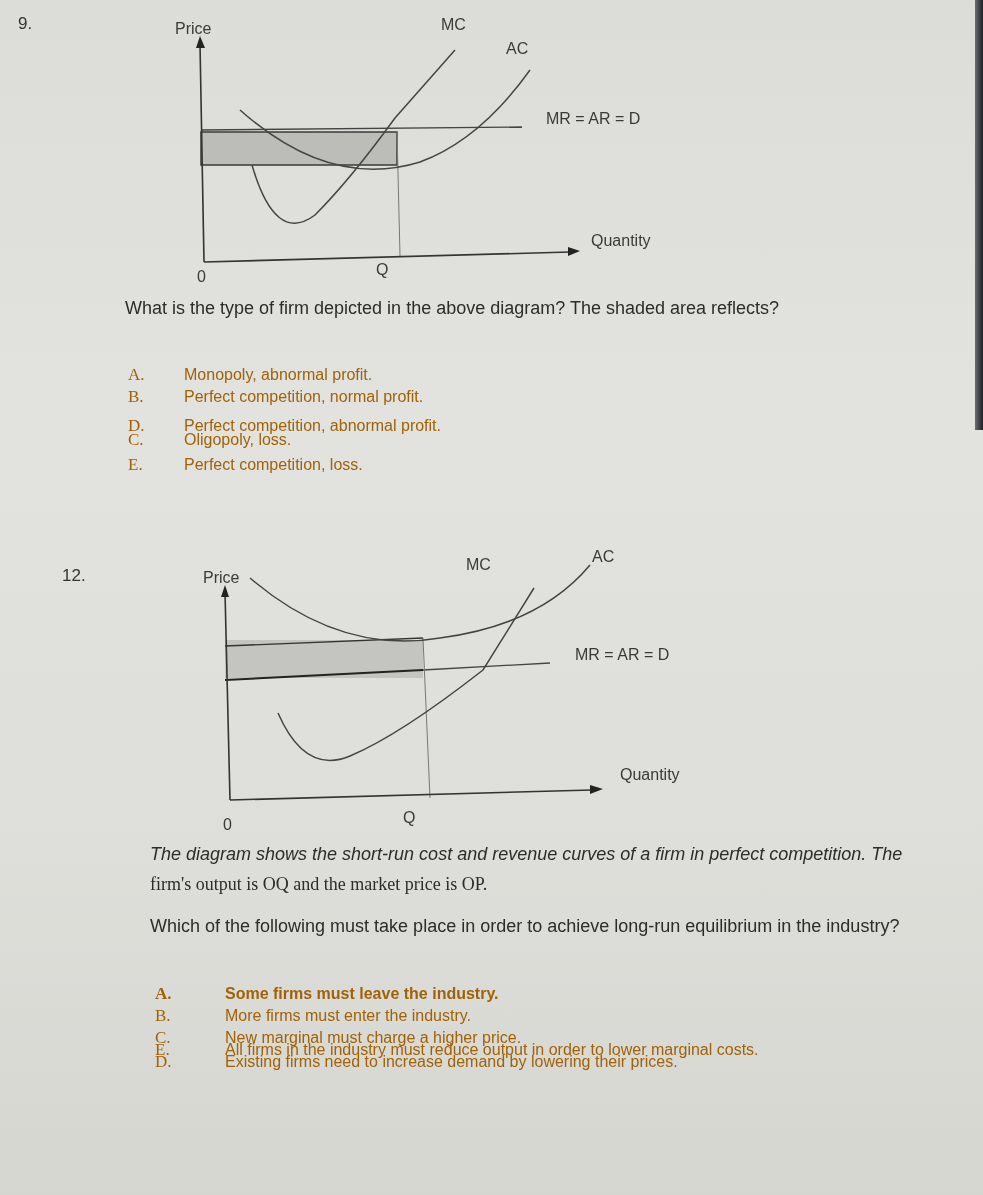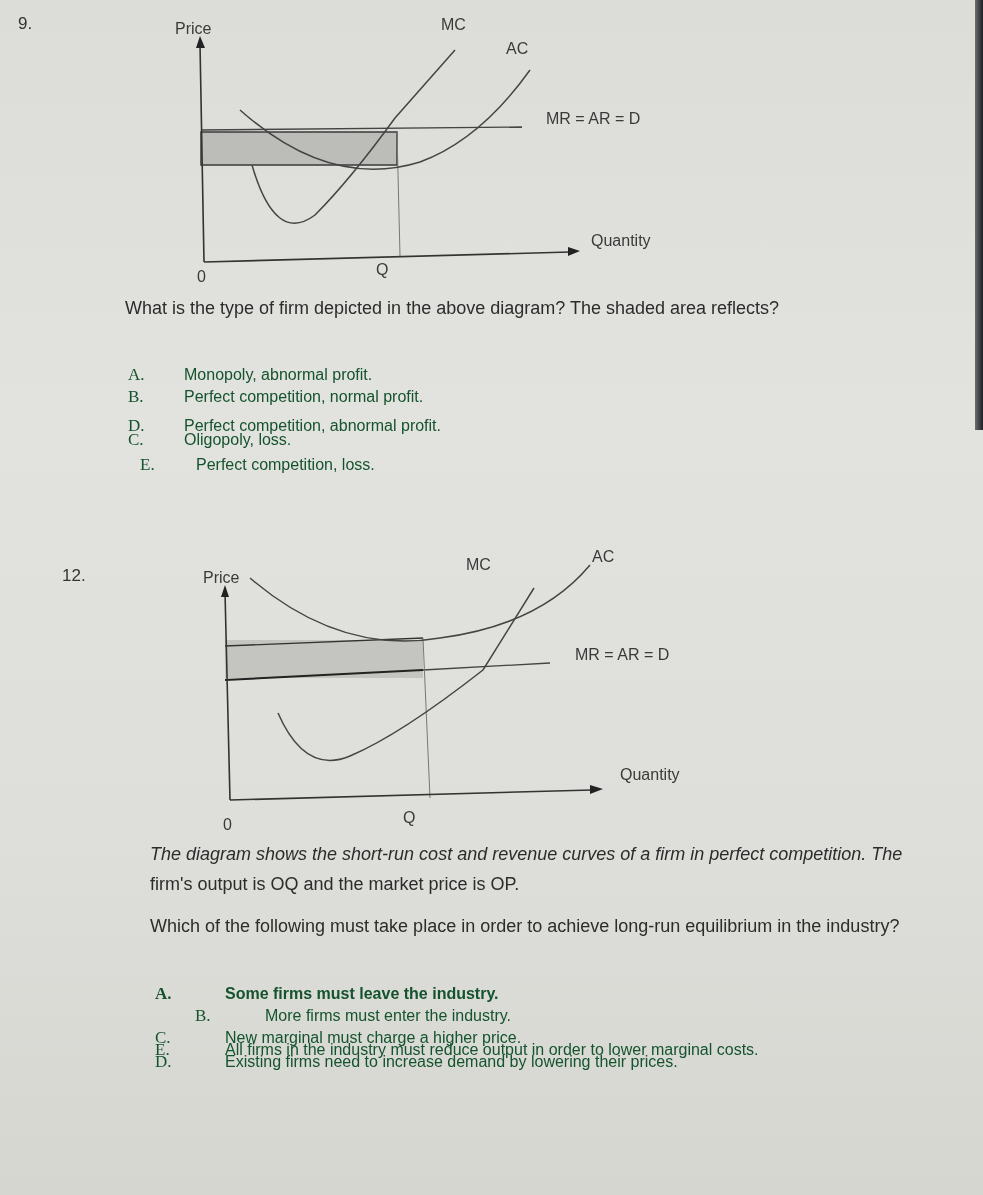--- a/index.html
+++ b/index.html
@@ -12,21 +12,21 @@
     .edge {
       position: absolute; top: 0; right: 0; width: 8px; height: 430px;
       background: linear-gradient(90deg, #6b6d70, #1d2024);
     }
     .qnum { position: absolute; font-size: 17px; color: #333; }
     .diagram { position: absolute; left: 0; top: 0; width: 983px; height: 1195px; pointer-events: none; }
     .diagram svg { position: absolute; left: 0; top: 0; }
     .lbl { font-family: "Liberation Sans", sans-serif; font-size: 16px; fill: #3a3a3a; }
     .prompt { position: absolute; font-size: 18px; color: #2c2c2c; white-space: nowrap; }
     .options { position: absolute; }
-    .opt { position: absolute; white-space: nowrap; font-size: 16px; color: #14532d; }
+    .opt { position: absolute; white-space: nowrap; font-size: 16px; color: #a16207; }
     .opt .letter { display: inline-block; width: 56px; font-family: "Liberation Serif", serif; font-size: 17px; }
     .opt.q10 .letter { width: 70px; }
   </style>
 </head>
 <body>
 
 <div class="edge"></div>
 
 <div class="qnum" style="left:18px; top:14px;">9.</div>
 
@@ -58,21 +58,21 @@
   </svg>
 </div>
 
 <div class="prompt" style="left:125px; top:298px;">What is the type of firm depicted in the above diagram? The shaded area reflects?</div>
 
 <div class="options">
   <div class="opt" style="left:128px; top:365px;"><span class="letter">A.</span><span>Monopoly, abnormal profit.</span></div>
   <div class="opt" style="left:128px; top:387px;"><span class="letter">B.</span><span>Perfect competition, normal profit.</span></div>
   <div class="opt" style="left:128px; top:430px;"><span class="letter">C.</span><span>Oligopoly, loss.</span></div>
   <div class="opt" style="left:128px; top:416px;"><span class="letter">D.</span><span>Perfect competition, abnormal profit.</span></div>
-  <div class="opt" style="left:128px; top:455px;margin-left:12px;"><span class="letter">E.</span><span>Perfect competition, loss.</span></div>
+  <div class="opt" style="left:128px; top:455px;"><span class="letter">E.</span><span>Perfect competition, loss.</span></div>
 </div>
 
 <div class="qnum" style="left:62px; top:566px;">12.</div>
 
 <div class="diagram">
   <svg width="983" height="1195" viewBox="0 0 983 1195">
 
     <rect x="225" y="640" width="198" height="38" fill="#c4c4c0"></rect>
     <line x1="225" y1="646" x2="423" y2="638" stroke="#333" stroke-width="1.4"></line>
     <line x1="225" y1="680" x2="423" y2="670" stroke="#222" stroke-width="2"></line>
@@ -95,22 +95,22 @@
     <text class="lbl" x="466" y="570">MC</text>
     <text class="lbl" x="592" y="562">AC</text>
     <text class="lbl" x="575" y="660">MR = AR = D</text>
     <text class="lbl" x="620" y="780">Quantity</text>
     <text class="lbl" x="223" y="830">0</text>
     <text class="lbl" x="403" y="823">Q</text>
   </svg>
 </div>
 
 <div class="prompt" style="left:150px; top:844px;font-style:italic;">The diagram shows the short-run cost and revenue curves of a firm in perfect competition. The</div>
-<div class="prompt" style="left:150px; top:874px;">firm's output is OQ and the market price is OP.</div>
+<div class="prompt" style="left:150px; top:874px;font-family:Liberation Serif, serif;">firm's output is OQ and the market price is OP.</div>
 <div class="prompt" style="left:150px; top:916px;">Which of the following must take place in order to achieve long-run equilibrium in the industry?</div>
 
 <div class="options">
   <div class="opt q10" style="left:155px; top:984px;font-weight:bold;"><span class="letter">A.</span><span>Some firms must leave the industry.</span></div>
-  <div class="opt q10" style="left:155px; top:1006px;margin-left:40px;"><span class="letter">B.</span><span>More firms must enter the industry.</span></div>
+  <div class="opt q10" style="left:155px; top:1006px;"><span class="letter">B.</span><span>More firms must enter the industry.</span></div>
   <div class="opt q10" style="left:155px; top:1028px;"><span class="letter">C.</span><span>New marginal must charge a higher price.</span></div>
   <div class="opt q10" style="left:155px; top:1052px;"><span class="letter">D.</span><span>Existing firms need to increase demand by lowering their prices.</span></div>
   <div class="opt q10" style="left:155px; top:1040px;"><span class="letter">E.</span><span>All firms in the industry must reduce output in order to lower marginal costs.</span></div>
 </div>
 
 </body></html>

